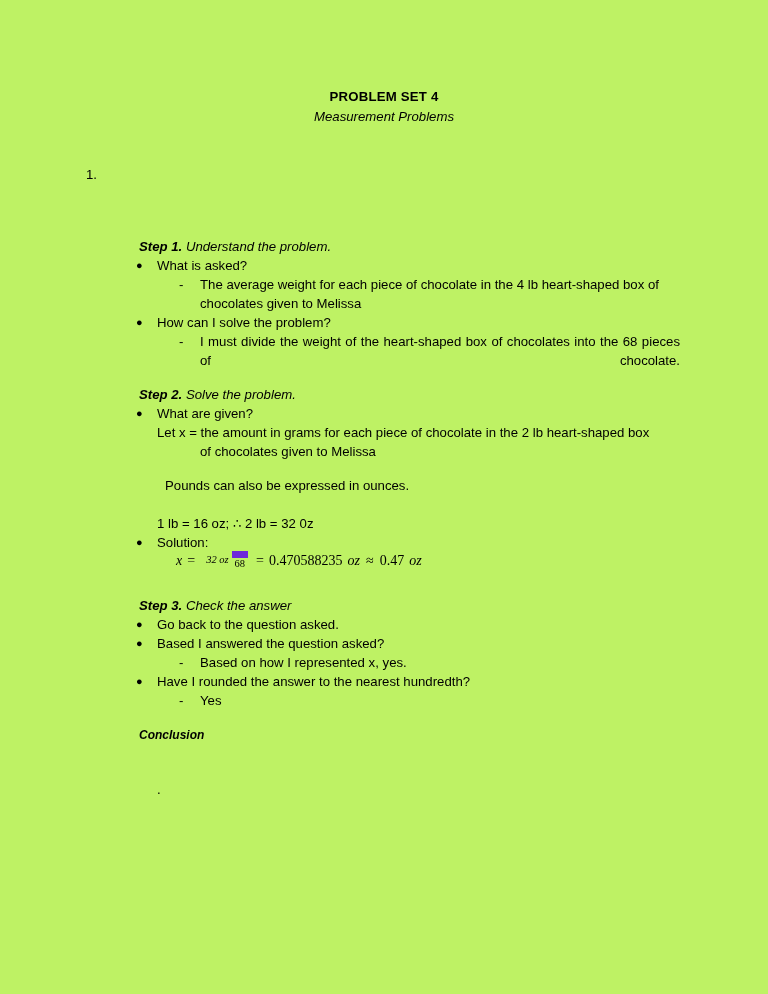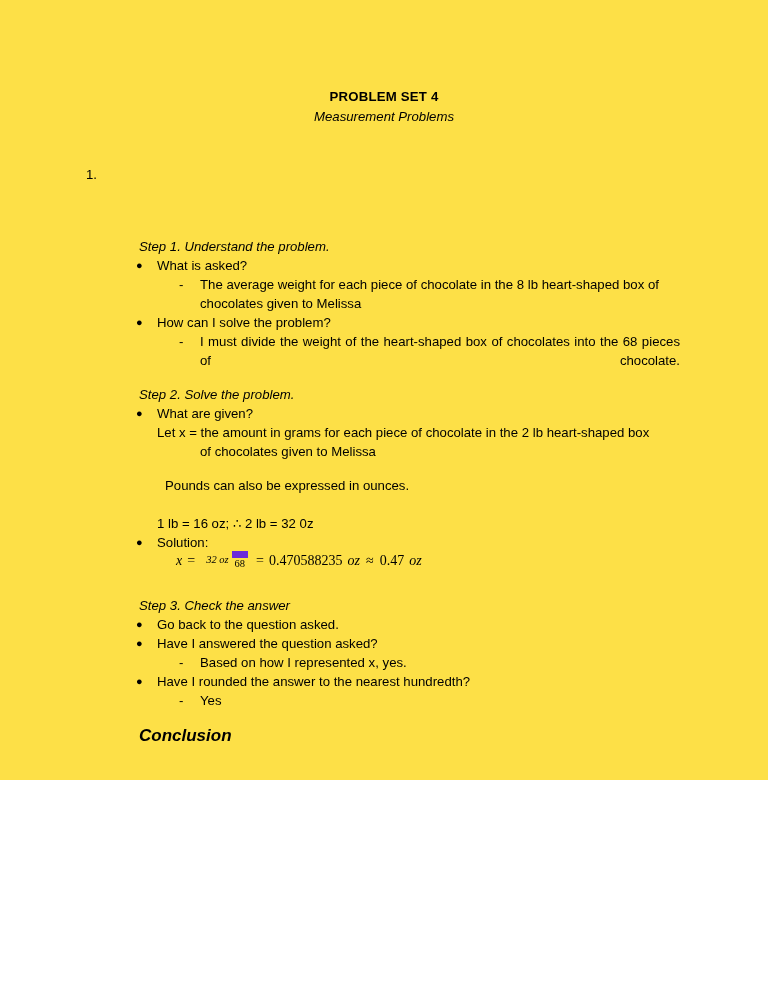--- a/index.html
+++ b/index.html
@@ -10,22 +10,22 @@
   body {
     width: 768px;
     height: 994px;
     font-family: "Liberation Sans", sans-serif;
     color: #000000;
     -webkit-font-smoothing: antialiased;
   }
   .page {
     position: relative;
     width: 768px;
-    height: 780px;
-    background: #fde047;
+    height: 994px;
+    background: #bef264;
     overflow: hidden;
   }
 
   
   .doc-title {
     position: absolute;
     left: 0;
     top: 89px;
     width: 768px;
     text-align: center;
@@ -62,21 +62,21 @@
   }
 
   .step-head {
     position: absolute;
     left: 139px;
     font-size: 13.2px;
     line-height: 19.2px;
     font-style: italic;
   }
   .step-head b {
-    font-weight: normal;
+    font-weight: bold;
     font-style: italic;
   }
 
   
   .bullet {
     position: absolute;
     left: 136px;
     font-size: 13.2px;
     line-height: 19.2px;
   }
@@ -160,21 +160,21 @@
     width: 100%;
     text-align: center;
     box-sizing: border-box;
   }
 
   
   .concl-head {
     position: absolute;
     left: 139px;
     top: 726px;
-    font-size: 17px;
+    font-size: 12px;
     font-weight: bold;
     font-style: italic;
     line-height: 19.2px;
   }
   .concl-body {
     position: absolute;
     left: 112px;
     top: 744px;
     width: 568px;
     font-size: 13.2px;
@@ -207,21 +207,21 @@
     <b>Step 1.</b><span> Understand the problem.</span>
   </div>
 
   <div class="bullet" style="top:256px; width:520px">
     <span class="dot">●</span>
     <span class="btxt">What is asked?</span>
   </div>
 
   <div class="dash" style="top:275px; width:501px">
     <span class="dsh">-</span>
-    <span class="dtxt">The average weight for each piece of chocolate in the 8 lb heart-shaped box of chocolates given to Melissa</span>
+    <span class="dtxt">The average weight for each piece of chocolate in the 4 lb heart-shaped box of chocolates given to Melissa</span>
   </div>
 
   <div class="bullet" style="top:313px; width:520px">
     <span class="dot">●</span>
     <span class="btxt">How can I solve the problem?</span>
   </div>
 
   <div class="dash just" style="top:332px; width:501px">
     <span class="dsh">-</span>
     <span class="dtxt">I must divide the weight of the heart-shaped box of chocolates into the 68 pieces of chocolate.</span>
@@ -267,21 +267,21 @@
     <b>Step 3.</b><span> Check the answer</span>
   </div>
 
   <div class="bullet" style="top:615px; width:520px">
     <span class="dot">●</span>
     <span class="btxt">Go back to the question asked.</span>
   </div>
 
   <div class="bullet" style="top:634px; width:520px">
     <span class="dot">●</span>
-    <span class="btxt">Have I answered the question asked?</span>
+    <span class="btxt">Based I answered the question asked?</span>
   </div>
 
   <div class="dash" style="top:653px; width:501px">
     <span class="dsh">-</span>
     <span class="dtxt">Based on how I represented x, yes.</span>
   </div>
 
   <div class="bullet" style="top:672px; width:520px">
     <span class="dot">●</span>
     <span class="btxt">Have I rounded the answer to the nearest hundredth?</span>

